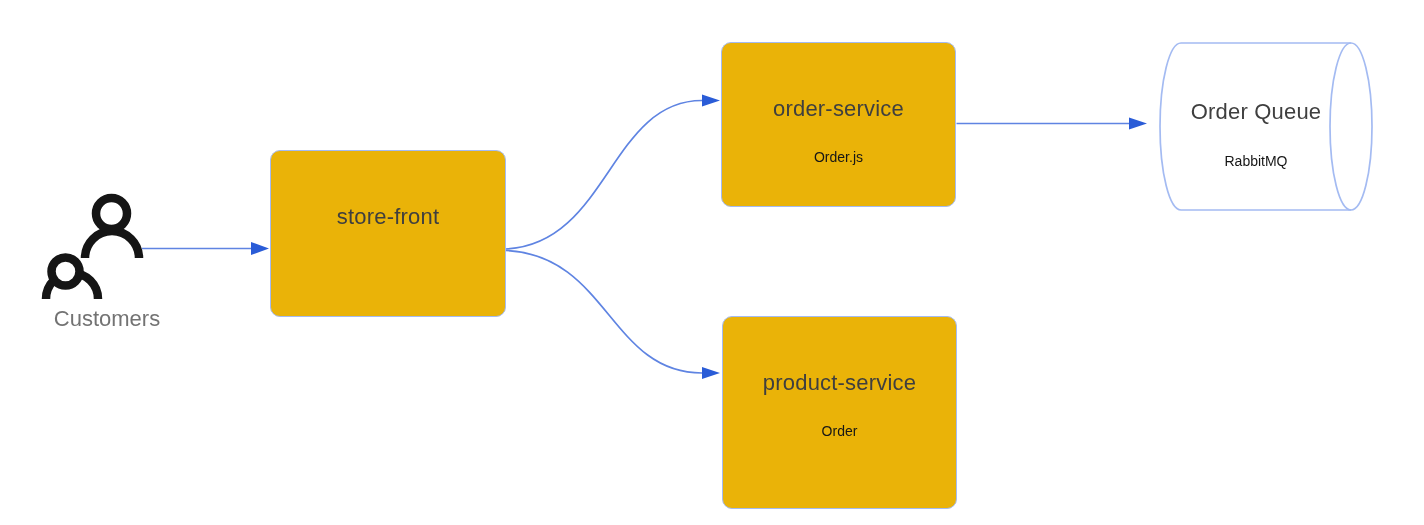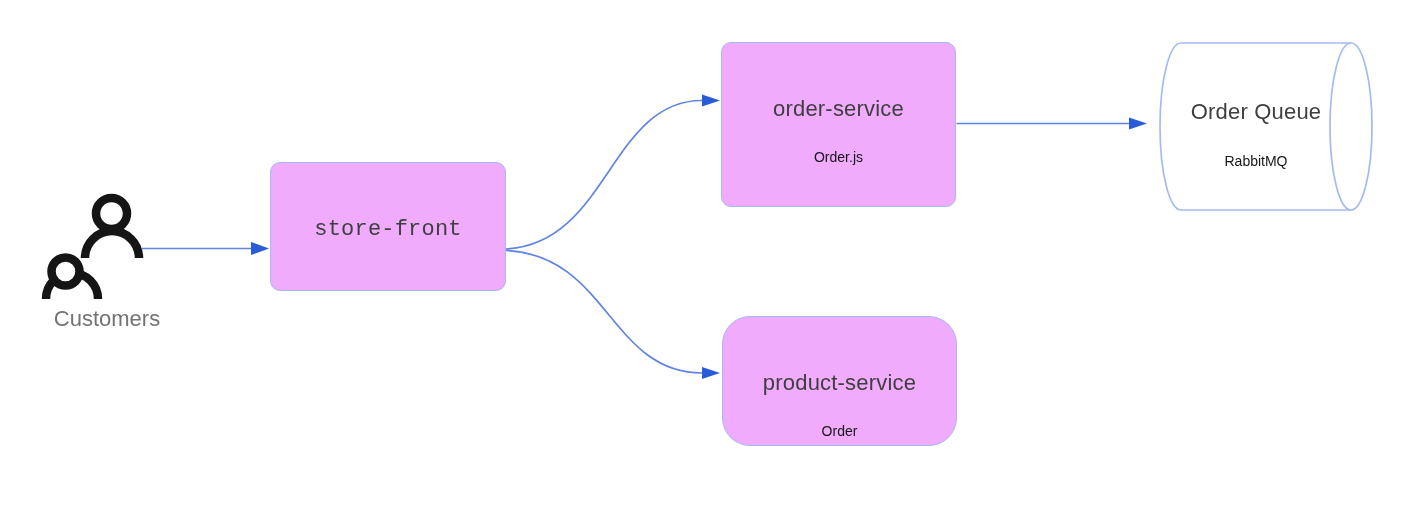--- a/index.html
+++ b/index.html
@@ -16,21 +16,21 @@
     overflow: hidden;
   }
   .wires {
     position: absolute;
     left: 0; top: 0;
     width: 1424px;
     height: 525px;
   }
   .node-box {
     position: absolute;
-    background: #f0abfc;
+    background: #eab308;
     border: 1.5px solid #a4bbf2;
     border-radius: 10px;
     box-sizing: border-box;
   }
   .node-title {
     position: absolute;
     left: 0; right: 0;
     top: 66px;
     transform: translateY(-50%);
     text-align: center;
@@ -62,23 +62,23 @@
   .actor-label {
     position: absolute;
     left: 27px;
     top: 306px;
     width: 160px;
     text-align: center;
     font-size: 22px;
     color: #737373;
     white-space: nowrap;
   }
-  .store-front    { left: 270px; top: 162px; width: 236px; height: 129px; font-family: Liberation Mono, monospace; }
+  .store-front    { left: 270px; top: 150px; width: 236px; height: 167px; }
   .order-service  { left: 721px; top: 42px;  width: 235px; height: 165px; }
-  .product-service{ left: 722px; top: 316px; width: 235px; height: 130px; border-radius: 28px; }
+  .product-service{ left: 722px; top: 316px; width: 235px; height: 193px; }
 </style>
 </head>
 <body>
 
 <div class="canvas">
 
   <svg class="wires" viewBox="0 0 1424 525" xmlns="http://www.w3.org/2000/svg">
 
     <g>
       <path d="M 142 248.5 H 251" fill="none" stroke="#5f84e2" stroke-width="1.7"></path>

